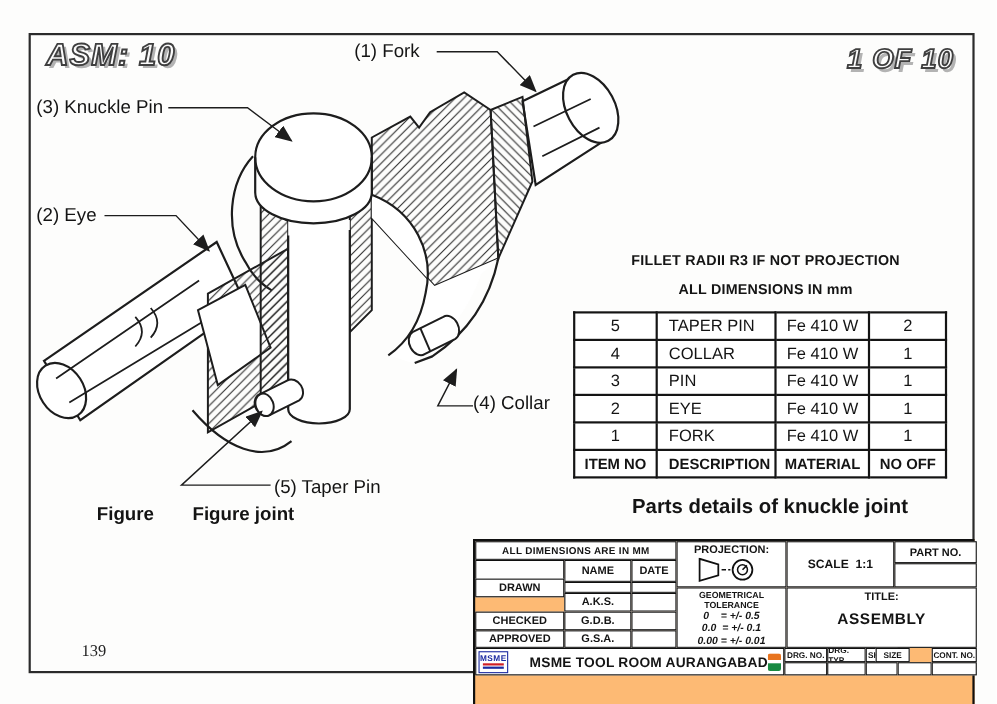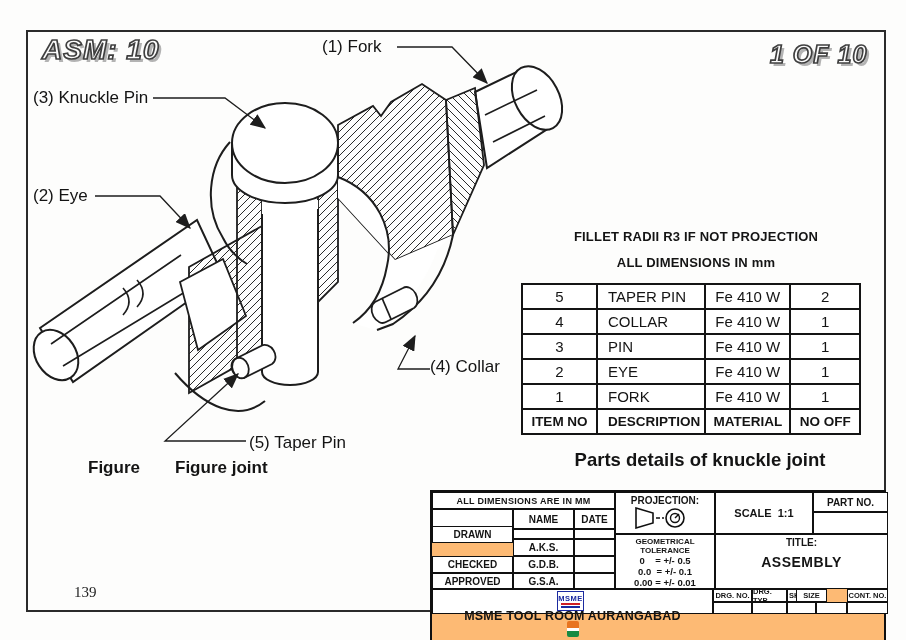--- a/index.html
+++ b/index.html
@@ -38,26 +38,26 @@
              font-size:15px; color:#222; }
 
   
   .tb { position:absolute; left:430px; top:490px; width:456px; height:152px;
         border:2px solid #101010; background:#fdba74; font-weight:bold; }
   .tb .cell { position:absolute; border:1.5px solid #101010; background:#fff;
               display:flex; align-items:center; justify-content:center;
               font-size:10px; overflow:hidden; }
   .tb .cell.tl { justify-content:flex-start; align-items:center; padding:2px 16px; }
   .pre { white-space:pre; }
-  .geo-line { font-size:9.5px; line-height:11px; text-align:left; }
+  .geo-line { font-size:9.5px; line-height:11px; text-align:left;font-style:italic; }
   .geo-cap  { font-size:8px;  line-height:9px;  text-align:left; }
 
   .msme-strip { position:absolute; left:0; top:97px; width:281px; height:25px;
                 border:1.5px solid #101010; display:flex; align-items:center;
-                padding:1px 2px; background:#fff;flex-direction:column; }
+                padding:1px 2px; background:#fff; }
   .msme-logo { width:27px; height:20px; border:1.5px solid #1b2aa0; margin-right:4px;
                display:flex; flex-direction:column; align-items:center; justify-content:center; flex:0 0 auto; }
   .msme-logo .word { font-size:7.5px; font-weight:bold; color:#1b2aa0; line-height:7px; letter-spacing:.5px; }
   .msme-logo .bar-r { width:19px; height:2px; background:#cf1f25; margin-top:1px; }
   .msme-logo .bar-b { width:19px; height:2px; background:#1b2aa0; margin-top:1px; }
   .org { flex:1; text-align:right; line-height:10px; }
   .org .l1 { font-size:12.5px; font-weight:bold; letter-spacing:.2px; }
   .org .l2 { font-size:7.5px; font-weight:bold; letter-spacing:.4px; }
   .igtr { width:12px; height:16px; flex:0 0 auto; display:flex; flex-direction:column; border-radius:2px; overflow:hidden; }
   .igtr .o { flex:1; background:#e8741f; } .igtr .w { height:3px; background:#fff; }

